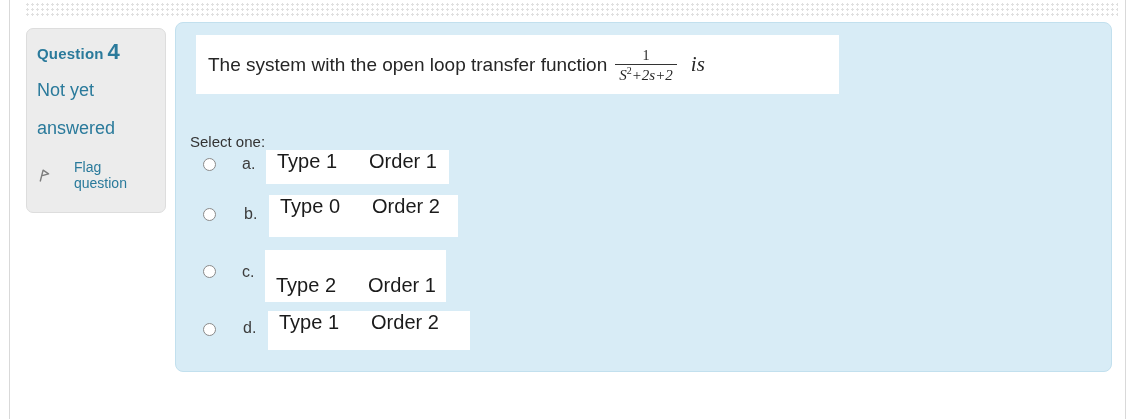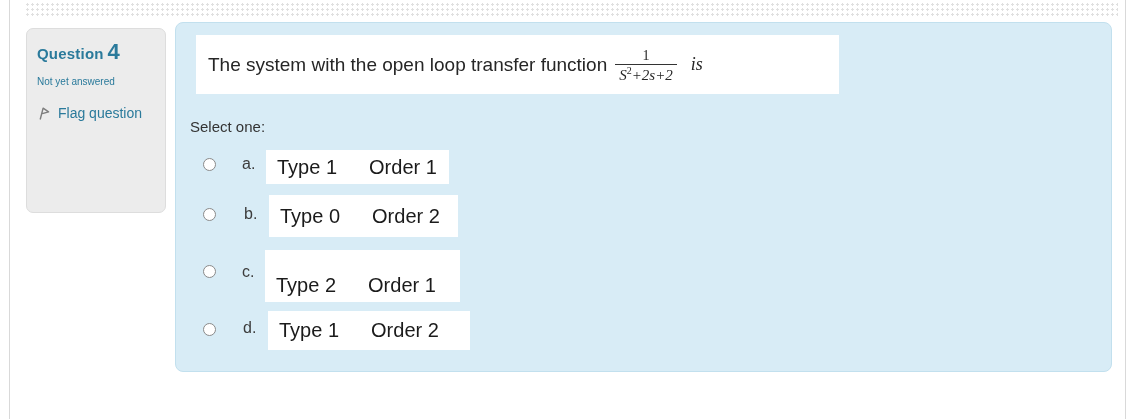--- a/index.html
+++ b/index.html
@@ -16,58 +16,58 @@
     background-size:5px 5px;
   }
   
   .qinfo{
     position:absolute;left:26px;top:28px;width:140px;height:185px;
     background:#ececec;border:1px solid #ddd;border-radius:7px;
     box-sizing:border-box;padding:10px 10px 0 10px;color:#2a7a9b;
   }
   .qinfo .qtitle{font-weight:bold;font-size:15px;letter-spacing:.2px;}
   .qinfo .qnum{font-size:22px;font-weight:bold;margin-left:4px;}
-  .qinfo .qline{font-size:10px;line-height:22px;width:106px;margin-top:6px;}
+  .qinfo .qline{font-size:18px;line-height:38px;width:106px;margin-top:6px;}
   .qinfo .qline.second{margin-top:2px;}
-  .flag-row{display:flex;align-items:center;gap:6px;margin-top:12px;font-size:14px;cursor:pointer;}
+  .flag-row{display:flex;align-items:center;gap:22px;margin-top:12px;font-size:14px;cursor:pointer;}
   .flag-row svg{display:block;}
   
   .panel{
     position:absolute;left:175px;top:22px;width:937px;height:350px;
     background:#d8ecf6;border:1px solid #c2e0ee;border-radius:8px;box-sizing:border-box;
   }
   .qbox{
     position:absolute;left:196px;top:35px;width:643px;height:59px;background:#fff;
     display:flex;align-items:center;padding-left:12px;box-sizing:border-box;
     color:#262626;font-size:19px;
   }
   .frac{display:inline-flex;flex-direction:column;align-items:center;margin:0 6px 0 8px;
     font-family:"Liberation Serif",serif;line-height:1.05;transform:translateY(2px);}
   .frac .num{font-size:14px;padding-bottom:1px;}
   .frac .den{border-top:1.6px solid #333;padding:1px 4px 0 4px;font-size:15px;font-style:italic;}
   .frac .den sup{font-size:10px;font-style:normal;}
-  .is-word{font-family:"Liberation Serif",serif;font-style:italic;font-size:18px;margin-left:8px;}
-  .select-label{position:absolute;left:190px;top:118px;font-size:15px;color:#333;}
+  .is-word{font-family:"Liberation Serif",serif;font-style:italic;font-size:21px;margin-left:8px;}
+  .select-label{position:absolute;left:190px;top:133px;font-size:15px;color:#333;}
   
   .radio{
     position:absolute;width:13px;height:13px;border-radius:50%;
     border:1px solid #8a8a8a;background:#fff;box-sizing:border-box;cursor:pointer;
   }
   .letter{position:absolute;font-size:16px;color:#3c3c3c;}
   .opt-box{
-    position:absolute;background:#fff;display:flex;align-items:center;
+    position:absolute;background:#fff;display:flex;
     box-sizing:border-box;padding-left:11px;color:#1b1b1b;font-size:20px;cursor:pointer;
   }
   .opt-box .t{margin-right:32px;}
   .row-a .radio{left:203px;top:158px;}  .row-a .letter{left:242px;top:155px;}
   .row-a .opt-box{left:266px;top:150px;width:183px;height:34px;}
   .row-b .radio{left:203px;top:208px;}  .row-b .letter{left:244px;top:205px;}
   .row-b .opt-box{left:269px;top:195px;width:189px;height:42px;}
   .row-c .radio{left:203px;top:265px;}  .row-c .letter{left:242px;top:263px;}
-  .row-c .opt-box{left:265px;top:250px;width:195px;height:52px;align-items:flex-end;padding-bottom:5px;}
+  .row-c .opt-box{left:265px;top:250px;width:181px;height:52px;align-items:flex-end;padding-bottom:5px;}
   .row-d .radio{left:203px;top:323px;}  .row-d .letter{left:243px;top:319px;}
   .row-d .opt-box{left:268px;top:311px;width:202px;height:39px;}
 </style>
 </head>
 <body>
 
 <div class="canvas">
 
   <div class="dots-band"></div>
   <div class="edge-line edge-left"></div>

